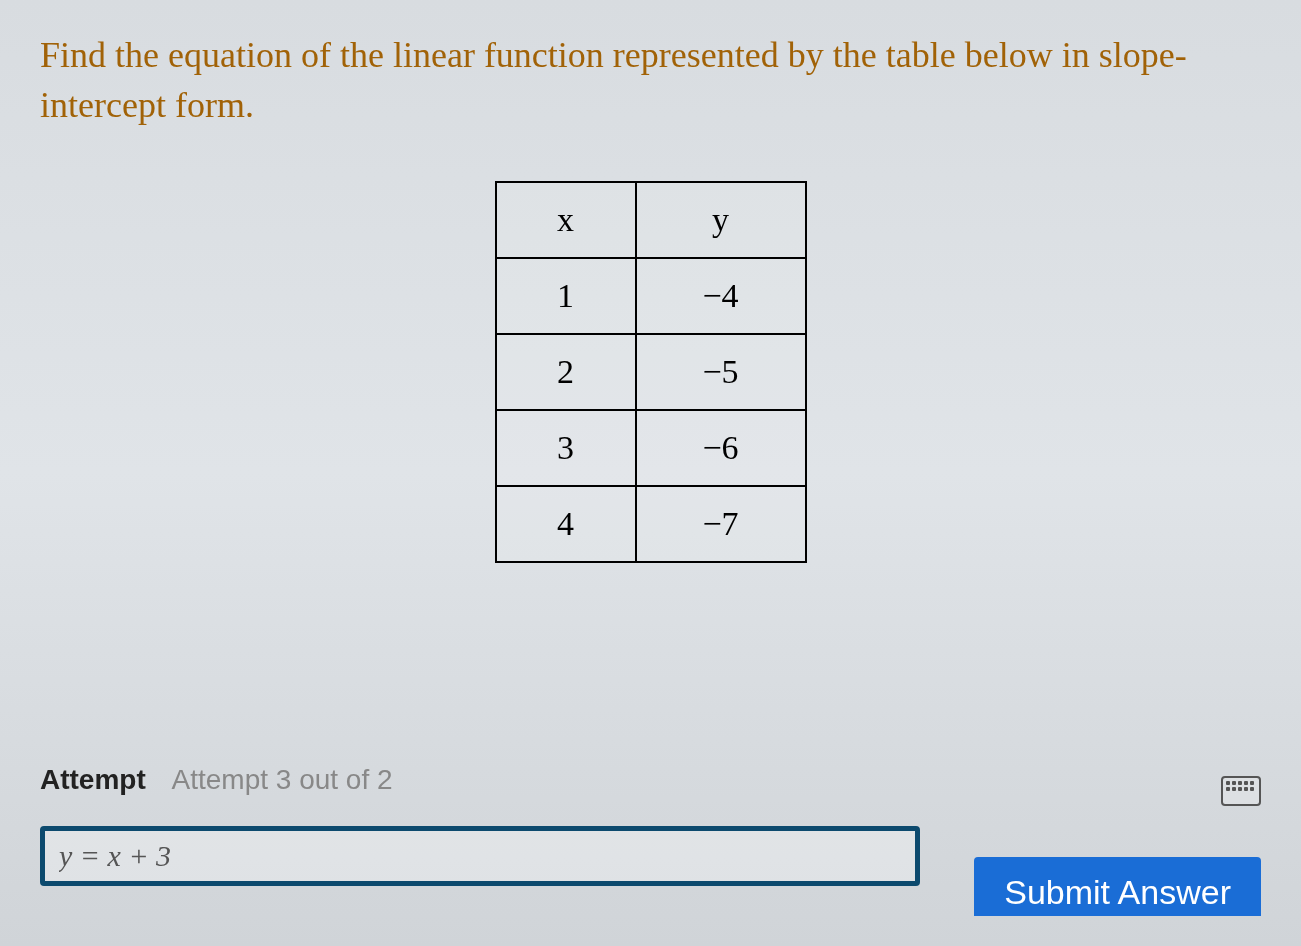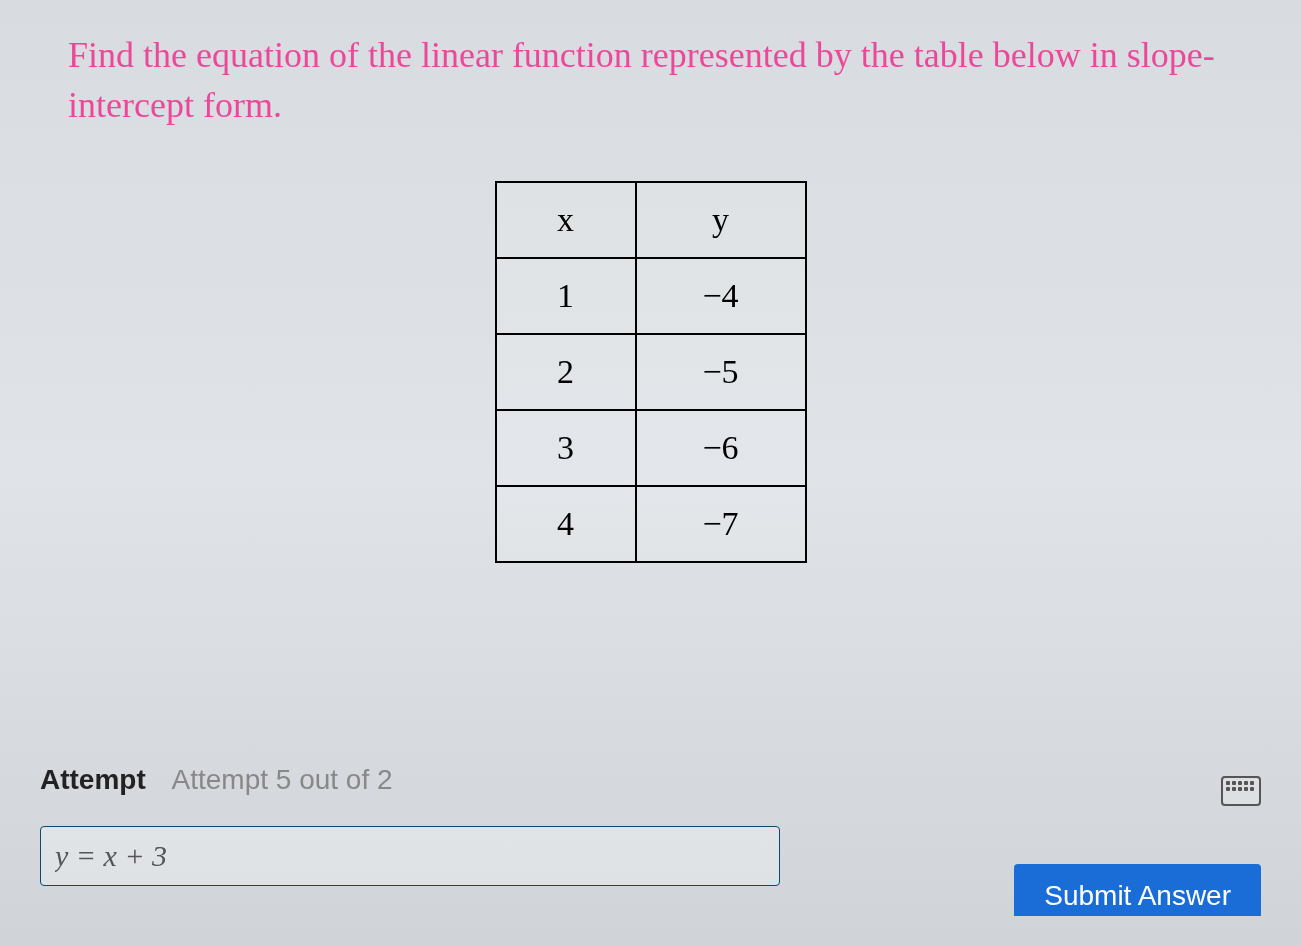--- a/index.html
+++ b/index.html
@@ -11,24 +11,23 @@
       background: linear-gradient(to bottom, #d8dce0 0%, #e0e4e8 50%, #d0d4d8 100%);
       font-family: Georgia, 'Times New Roman', serif;
       width: 1301px;
       height: 946px;
       position: relative;
       overflow: hidden;
     }
     .question-text {
       padding: 30px 40px 20px 40px;
       font-size: 36px;
-      color: #ec4899;
+      color: #a16207;
       line-height: 1.4;
       font-family: Georgia, serif;
-      margin-left: 28px;
     }
     .table-container {
       display: flex;
       justify-content: center;
       margin-top: 30px;
     }
     table {
       border-collapse: collapse;
       background: rgba(255,255,255,0.1);
     }
@@ -67,39 +66,39 @@
     .answer-label {
       font-weight: bold;
       color: #222;
     }
     .attempt-text {
       color: #888;
       font-weight: normal;
       margin-left: 18px;
     }
     .answer-input {
-      width: 740px;
+      width: 880px;
       height: 60px;
-      border: 1px solid #0c4a6e;
+      border: 5px solid #0c4a6e;
       background: rgba(255,255,255,0.3);
       font-size: 30px;
       font-style: italic;
       font-family: 'Times New Roman', serif;
       padding: 8px 14px;
       color: #555;
       border-radius: 4px;
     }
     .submit-button {
       position: absolute;
       right: 0;
       bottom: -30px;
       background: #1a6dd6;
       color: white;
       font-family: Arial, sans-serif;
-      font-size: 28px;
+      font-size: 34px;
       padding: 16px 30px 4px 30px;
       border: none;
       cursor: pointer;
       border-radius: 4px 4px 0 0;
     }
     .keyboard-icon {
       position: absolute;
       right: 0;
       top: 12px;
       width: 40px;
@@ -153,21 +152,21 @@
       <td>4</td>
       <td class="col-y minus">−7</td>
     </tr>
   </tbody>
     </table>
 </div>
 
 <div class="answer-section">
   <div class="answer-header">
     <span class="answer-label">Attempt</span>
-    <span class="attempt-text">Attempt 5 out of 2</span>
+    <span class="attempt-text">Attempt 3 out of 2</span>
     <div class="keyboard-icon">
       <span></span>
         <span></span>
         <span></span>
         <span></span>
         <span></span>
       <span></span>
         <span></span>
         <span></span>
         <span></span>

